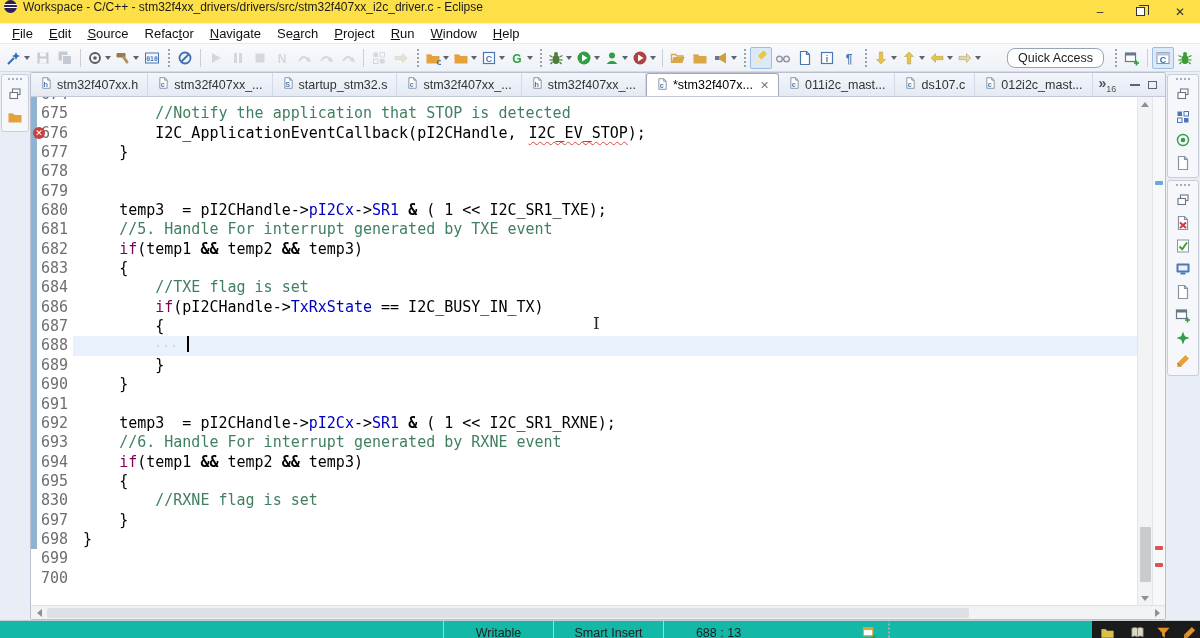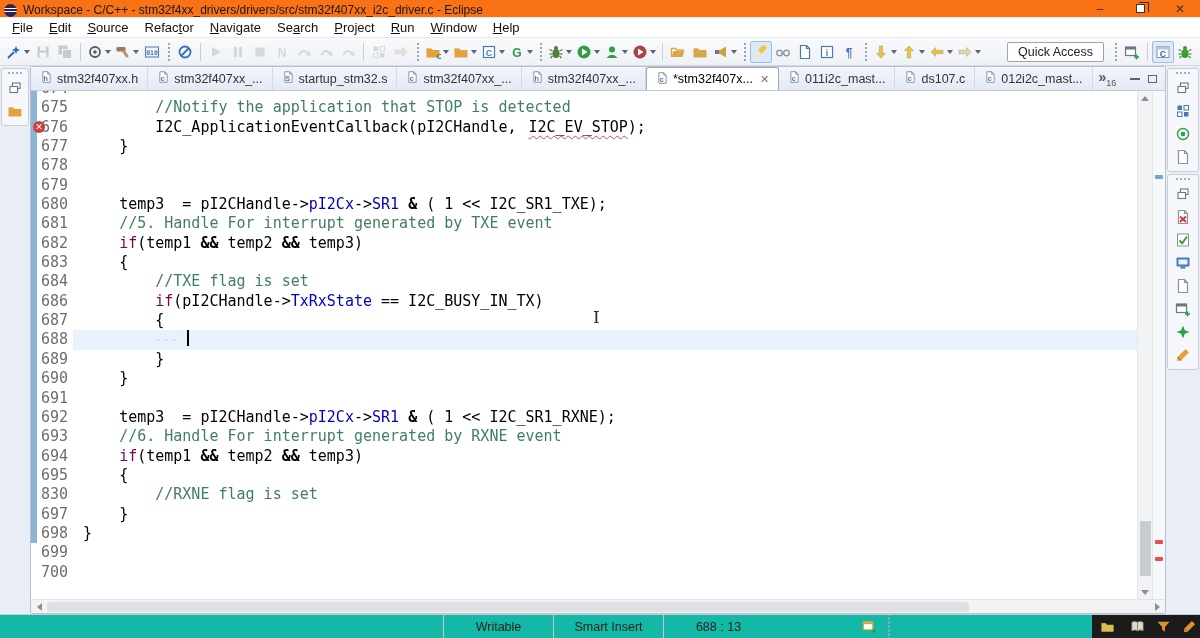--- a/index.html
+++ b/index.html
@@ -1,20 +1,20 @@
 <!DOCTYPE html>
 <html><head>
 <meta charset="utf-8">
 <style>
   * { margin:0; padding:0; box-sizing:border-box; }
   html,body { width:1200px; height:638px; overflow:hidden; }
   body { font-family:"Liberation Sans", sans-serif; background:#e9edf6; position:relative; font-size:13px; }
 
   
-  .titlebar { height:18px; background:#f97316; display:flex; align-items:flex-end; padding-left:4px; border-bottom:1px solid #f0f0f0; }
+  .titlebar { height:24px; background:#fde047; display:flex; align-items:flex-start; padding-left:4px; border-bottom:1px solid #f0f0f0; }
   .app-icon { width:13px; height:13px; border-radius:50%; background:#2c2255;
     background:linear-gradient(#2c2255 0 30%, #fff 30% 38%, #2c2255 38% 55%, #fff 55% 63%, #2c2255 63% 100%); margin-right:6px; flex:none; }
   .title-text { font-size:12px; color:#1a1a1a; white-space:nowrap; }
   .win-controls { margin-left:auto; display:flex; height:100%; }
   .win-btn { width:40px; display:flex; align-items:center; justify-content:center; color:#333; font-size:12px; cursor:default; }
   .win-max-glyph { width:9px; height:9px; border:1px solid #333; position:relative; background:#fff; }
   .win-max-glyph:before { content:""; position:absolute; left:2px; top:-3px; width:9px; height:9px; border:1px solid #333; border-bottom:none; border-left:none; }
 
   
   .menubar { height:20px; background:#fff; display:flex; align-items:center; padding-left:4px; border-bottom:1px solid #e8e8e8;text-align:center; }
@@ -25,21 +25,21 @@
   .toolbar { height:28px; background:linear-gradient(#f9fafc,#eef1f6); border-bottom:1px solid #d4d9e2; display:flex; align-items:center; padding:0 4px; }
   .tbi { height:22px; min-width:22px; display:flex; align-items:center; justify-content:center; border:1px solid transparent; border-radius:2px; padding:0 1px; }
   .tbi svg { display:block; }
   .tbi.dis { opacity:.45; }
   .tbi.sel { background:#dce9f9; border-color:#9bbde4; }
   .dd-arrow { width:0; height:0; border-left:3px solid transparent; border-right:3px solid transparent; border-top:4px solid #5a6472; margin-left:2px; }
   .tb-sep { width:1px; height:18px; background:#c9cfd9; margin:0 4px; }
   .tb-dots { width:5px; height:18px; margin:0 3px;
     background-image:radial-gradient(circle, #9aa2ad 1px, transparent 1.2px); background-size:4px 4px; background-position:center; background-repeat:repeat-y; }
   .tb-spacer { flex:1; }
-  .quick-access { border:1px solid #9aa4b4; background:#fff; border-radius:2px; padding:2px 10px; font-size:12.5px; color:#222; margin-right:6px; }
+  .quick-access { border:1px solid #9aa4b4; background:#fff; border-radius:8px; padding:2px 10px; font-size:12.5px; color:#222; margin-right:6px; }
 
   
   .main { display:flex; height:548px; }
   .side-bar { width:30px; position:relative; }
   .side-panel { background:#f5f7fb; border:1px solid #c8cdd8; border-radius:3px; margin:2px 1px; padding:2px 0 4px; display:flex; flex-direction:column; align-items:center; gap:3px; }
   .handle-dots { width:16px; height:4px; background-image:radial-gradient(circle,#a8aeb8 0.9px,transparent 1.1px); background-size:4px 4px; }
   .sbi { width:22px; height:20px; display:flex; align-items:center; justify-content:center; }
 
   .editor-col { flex:1; display:flex; flex-direction:column; min-width:0; background:#fff; border:1px solid #b9c0cf; border-radius:2px; }
 

